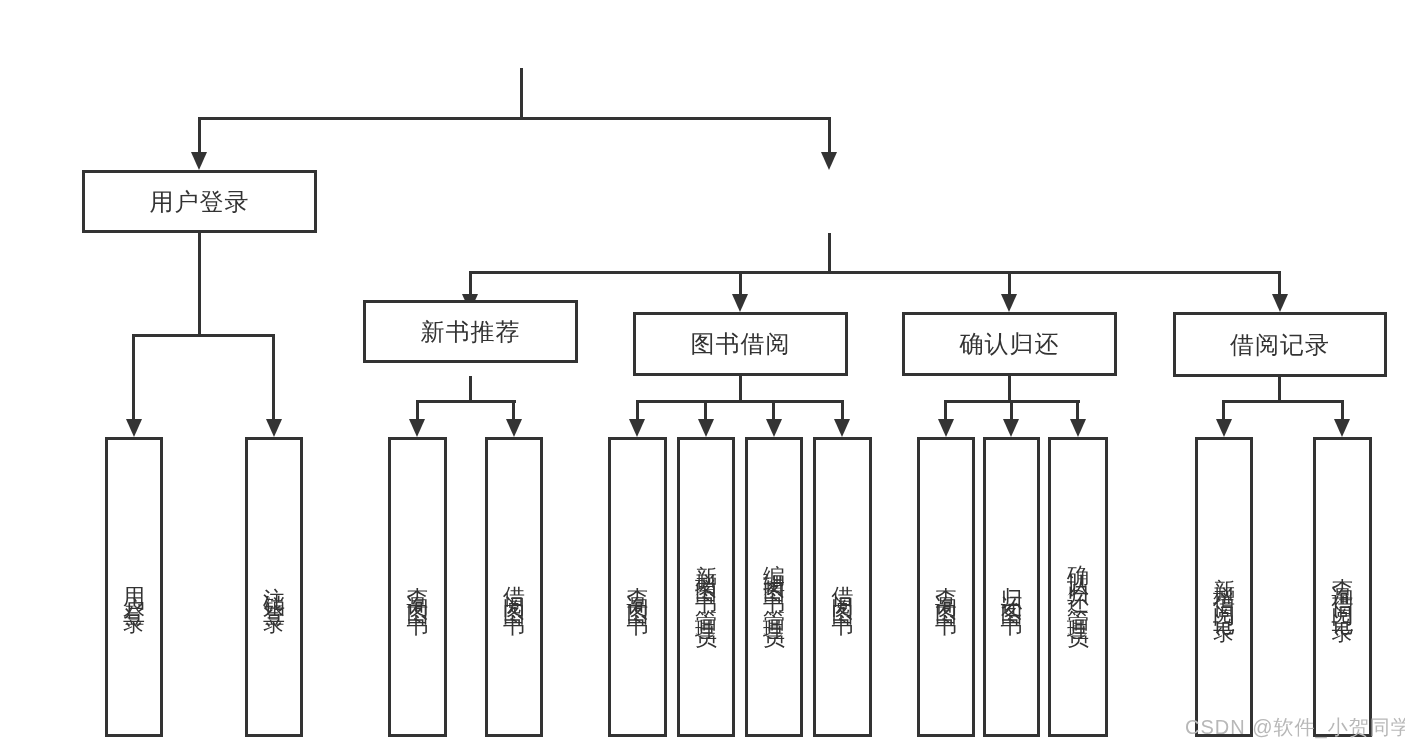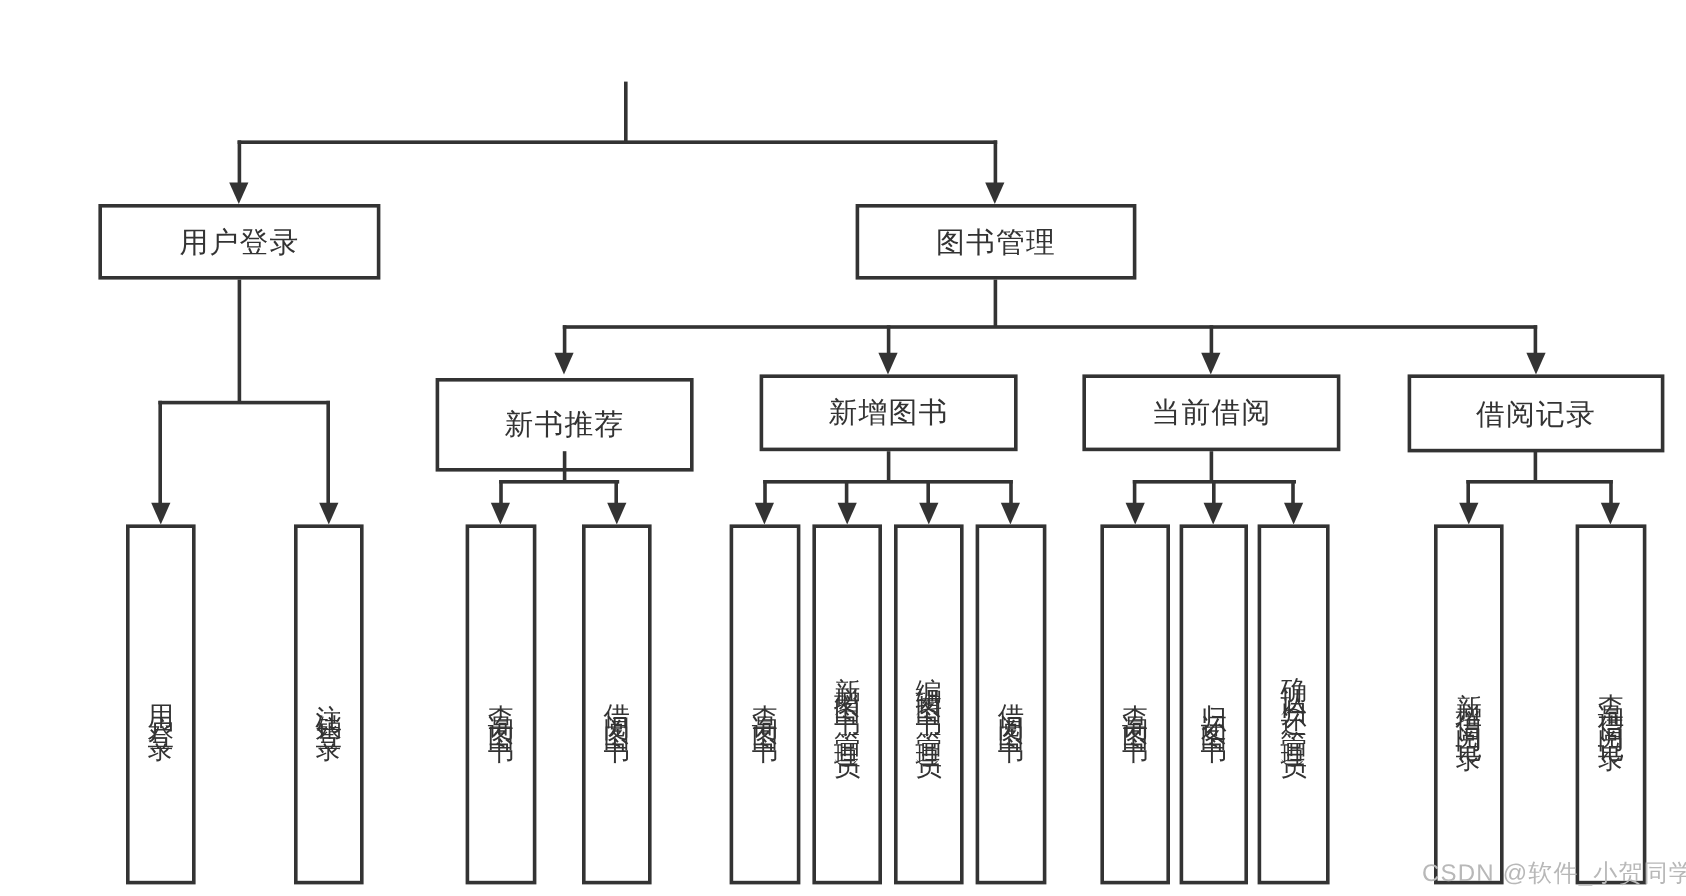--- a/index.html
+++ b/index.html
@@ -60,43 +60,42 @@
 
 
   <div class="v" style="left:520px;top:68px;height:51px"></div>
   <div class="h" style="left:198px;top:117px;width:633px"></div>
   <div class="v" style="left:198px;top:117px;height:37px"></div>
   <div class="a" style="left:191px;top:152px"></div>
   <div class="v" style="left:828px;top:117px;height:37px"></div>
   <div class="a" style="left:821px;top:152px"></div>
 
   <div class="box lvl" style="left:82px;top:170px;width:235px;height:63px">用户登录</div>
-  <div class="box lvl" style="left:713px;top:170px;width:234px;height:63px">图书管理</div>
 
   <div class="v" style="left:198px;top:233px;height:103px"></div>
   <div class="h" style="left:132px;top:334px;width:143px"></div>
   <div class="v" style="left:132px;top:334px;height:87px"></div>
   <div class="a" style="left:126px;top:419px"></div>
   <div class="v" style="left:272px;top:334px;height:87px"></div>
   <div class="a" style="left:266px;top:419px"></div>
 
   <div class="v" style="left:828px;top:233px;height:40px"></div>
   <div class="h" style="left:469px;top:271px;width:812px"></div>
   <div class="v" style="left:469px;top:271px;height:25px"></div>
   <div class="a" style="left:462px;top:294px"></div>
   <div class="v" style="left:739px;top:271px;height:25px"></div>
   <div class="a" style="left:732px;top:294px"></div>
   <div class="v" style="left:1008px;top:271px;height:25px"></div>
   <div class="a" style="left:1001px;top:294px"></div>
   <div class="v" style="left:1278px;top:271px;height:25px"></div>
   <div class="a" style="left:1272px;top:294px"></div>
 
-  <div class="box lvl" style="left:363px;top:315px;width:215px;height:78px">新书推荐</div>
-  <div class="box lvl" style="left:633px;top:312px;width:215px;height:64px">新增图书</div>
-  <div class="box lvl" style="left:902px;top:312px;width:215px;height:64px">当前借阅</div>
+  <div class="box lvl" style="left:363px;top:300px;width:215px;height:63px">新书推荐</div>
+  <div class="box lvl" style="left:633px;top:312px;width:215px;height:64px">图书借阅</div>
+  <div class="box lvl" style="left:902px;top:312px;width:215px;height:64px">确认归还</div>
   <div class="box lvl" style="left:1173px;top:312px;width:214px;height:65px">借阅记录</div>
 
   <div class="v" style="left:469px;top:376px;height:26px"></div>
   <div class="v" style="left:739px;top:376px;height:26px"></div>
   <div class="v" style="left:1008px;top:376px;height:26px"></div>
   <div class="v" style="left:1278px;top:376px;height:26px"></div>
 
   <div class="h" style="left:416px;top:400px;width:100px"></div>
   <div class="h" style="left:636px;top:400px;width:208px"></div>
   <div class="h" style="left:944px;top:400px;width:136px"></div>

